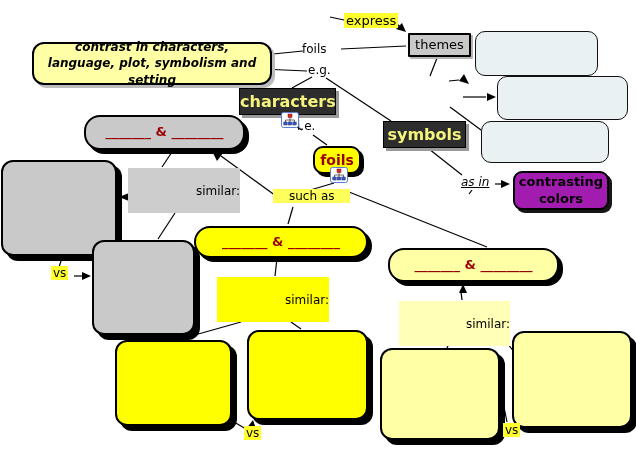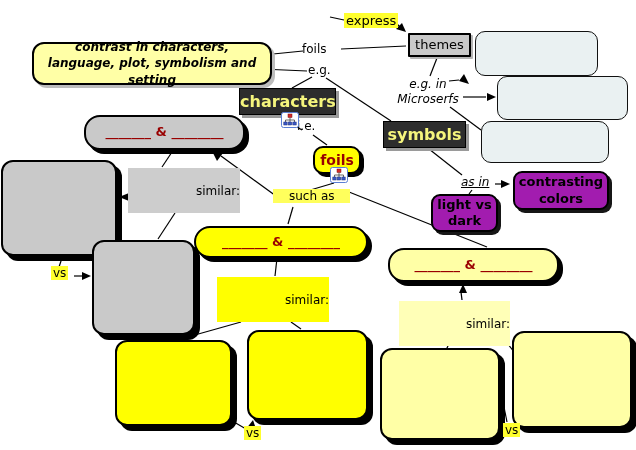--- a/index.html
+++ b/index.html
@@ -103,21 +103,20 @@
   <div class="abs blue-box" style="left:481px;top:121px;width:128px;height:42px;"></div>
 
   <div class="abs contrast-box" style="left:19px;top:42px;width:240px;height:43px;">contrast in characters, language, plot, symbolism and setting</div>
 
   <span class="abs edge-label" style="left:302px;top:42px;">foils</span>
   <span class="abs edge-label" style="left:308px;top:63px;">e.g.</span>
 
   <div class="abs dark" style="left:239px;top:88px;width:97px;height:27px;">characters</div>
   <div class="abs dark" style="left:383px;top:121px;width:83px;height:27px;">symbols</div>
 
-  <div class="abs edge-label ms" style="left:393px;top:77px;width:70px;">e.g. in Microserfs</div>
 
   <span class="abs sub-icon" style="left:281px;top:112px;">
     <svg width="18" height="16" viewBox="0 0 18 16">
       <rect x="0.5" y="0.5" width="17" height="15" rx="2" fill="#ffffff" stroke="#5b7fd4"></rect>
       <rect x="7" y="2" width="4" height="3.5" fill="#d42a2a" stroke="#7a1010" stroke-width="0.5"></rect>
       <path d="M9 5.5 V8 M4.5 8 H13.5 M4.5 8 V10 M9 8 V10 M13.5 8 V10" stroke="#444" fill="none" stroke-width="0.8"></path>
       <rect x="2.8" y="10" width="3.4" height="3" fill="#3a57c4" stroke="#1c2f7a" stroke-width="0.5"></rect>
       <rect x="7.3" y="10" width="3.4" height="3" fill="#3a57c4" stroke="#1c2f7a" stroke-width="0.5"></rect>
       <rect x="11.8" y="10" width="3.4" height="3" fill="#3a57c4" stroke="#1c2f7a" stroke-width="0.5"></rect>
     </svg>
@@ -134,21 +133,20 @@
       <path d="M9 5.5 V8 M4.5 8 H13.5 M4.5 8 V10 M9 8 V10 M13.5 8 V10" stroke="#444" fill="none" stroke-width="0.8"></path>
       <rect x="2.8" y="10" width="3.4" height="3" fill="#3a57c4" stroke="#1c2f7a" stroke-width="0.5"></rect>
       <rect x="7.3" y="10" width="3.4" height="3" fill="#3a57c4" stroke="#1c2f7a" stroke-width="0.5"></rect>
       <rect x="11.8" y="10" width="3.4" height="3" fill="#3a57c4" stroke="#1c2f7a" stroke-width="0.5"></rect>
     </svg>
   </span>
 
   <span class="abs edge-label hl-light" style="left:273px;top:189px;">such as</span>
   <span class="abs edge-label italic" style="left:461px;top:175px;">as in</span>
 
-  <div class="abs pale-node" style="left:431px;top:194px;width:67px;height:38px;">light vs dark</div>
   <div class="abs pale-node" style="left:513px;top:171px;width:96px;height:39px;">contrasting colors</div>
 
   <div class="abs amp gray-fill" style="left:84px;top:115px;width:161px;height:35px;line-height:30px;">_______ &amp; ________</div>
   <div class="abs sim-rect gray-sim" style="left:128px;top:168px;width:112px;height:45px;">similar:</div>
   <div class="abs big gray-fill" style="left:1px;top:160px;width:116px;height:96px;"></div>
 
   <div class="abs amp yellow-fill" style="left:194px;top:226px;width:174px;height:32px;line-height:27px;">_______ &amp; ________</div>
   <div class="abs sim-rect yellow-sim" style="left:217px;top:277px;width:112px;height:45px;">similar:</div>
 
   <div class="abs big gray-fill" style="left:92px;top:240px;width:103px;height:95px;"></div>

